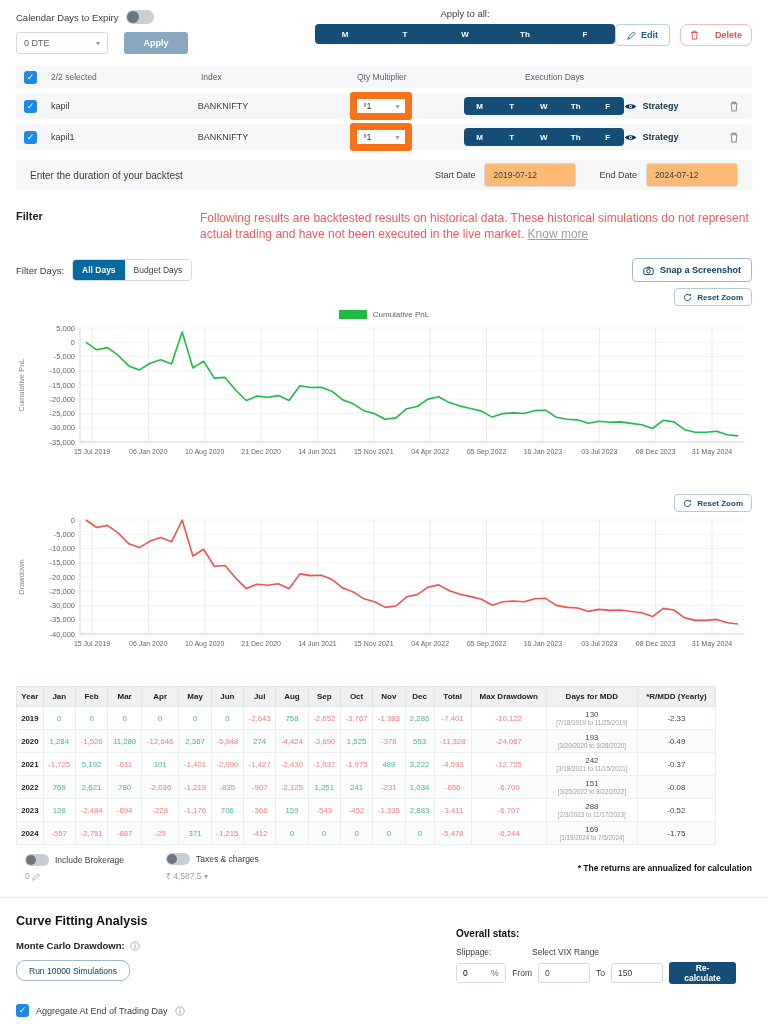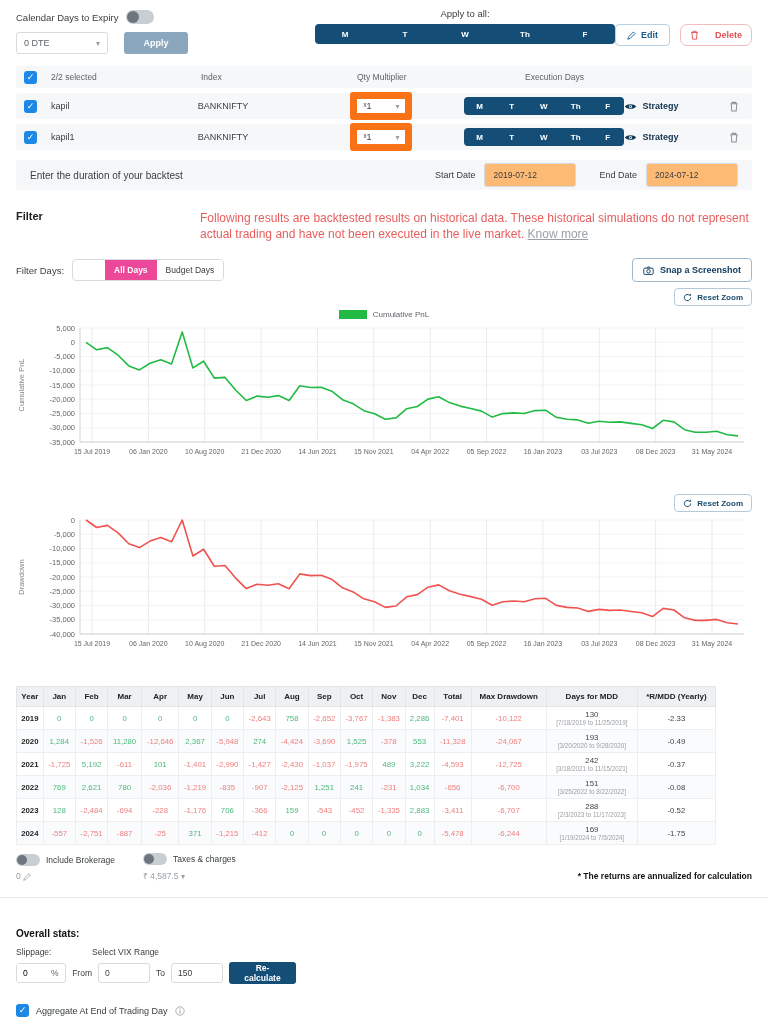--- a/index.html
+++ b/index.html
@@ -52,21 +52,21 @@
   .results-row { display:flex; margin:20px 16px 0 16px; align-items:flex-start; }
   .results-title { font-size:11px; font-weight:bold; color:#222; }
   .disclaimer { margin-left:auto; width:552px; font-size:12px; color:#e85d5d; line-height:1.35; }
   .know-more { color:#9aa0a6; text-decoration:underline; cursor:pointer; }
 
   
   .filter-row { display:flex; align-items:center; margin:16px 16px 0 16px; }
   .filter-lb { font-size:9.5px; color:#3c4043; margin-right:8px; }
   .tabs { display:flex; border:1px solid #d7dbdf; border-radius:4px; overflow:hidden; }
   .tab { height:20px; display:flex; align-items:center; padding:0 9px; font-size:8.5px; background:#fff; color:#3c4043; }
-  .tab.active { background:#ec4899; color:#fff; font-weight:bold;margin-left:32px; }
+  .tab.active { background:#0369a1; color:#fff; font-weight:bold; }
   .btn-snap { margin-left:auto; display:flex; align-items:center; gap:6px; border:1px solid #9fb9cf; color:#123f63; background:#fff; border-radius:4px; height:24px; padding:0 10px; font-size:9px; font-weight:bold; }
 
   
   .chart-card { margin:6px 16px 0 16px; position:relative; }
   .reset-row { display:flex; justify-content:flex-end; }
   .btn-reset { display:flex; align-items:center; gap:5px; border:1px solid #b6c9d8; color:#174a6c; background:#fff; border-radius:4px; height:18px; padding:0 8px; font-size:8px; font-weight:bold; }
   .legend { display:flex; align-items:center; justify-content:center; gap:6px; height:12px; margin-top:2px; }
   .legend .swatch { width:28px; height:9px; background:#21ba45; }
   .legend .lg-lb { font-size:8px; color:#5f6368; }
   svg text.tick { font-size:7.5px; fill:#666; font-family:"Liberation Sans",sans-serif; }
@@ -79,21 +79,21 @@
   .mtable td { font-size:7.8px; text-align:center; padding:3px 2px; border:1px solid #eceef0; }
   .mtable tr:nth-child(even) td { background:#fafbfc; }
   .mtable .yr { font-weight:bold; color:#222; }
   .pos { color:#4db87e; } .neg { color:#ef8080; }
   .mdd { color:#ef8080; }
   .days-n { color:#444; font-size:7.8px; }
   .days-r { color:#9aa0a6; font-size:6.3px; }
   .rmdd { color:#444; }
 
   
-  .tgl-row { display:flex; margin:8px 16px 0 16px; align-items:flex-end; }
+  .tgl-row { display:flex; margin:8px 16px 0 25px; align-items:center;gap:14px; }
   .tgl-group { display:flex; flex-direction:column; gap:5px; margin-right:28px; }
   .tgl-line { display:flex; align-items:center; gap:6px; font-size:8.5px; color:#3c4043; }
   .tgl-sub { color:#9aa0a6; font-size:8.5px; }
   .annualized { margin-left:auto; font-size:8.5px; font-weight:bold; color:#111; padding-top:2px; }
   .divider { border-top:1px solid #e8eaec; margin:16px 0 0 0; }
 
   
   .cfa-row { display:flex; margin:16px 16px 0 16px; }
   .cfa-left { width:440px; }
   .cfa-title { font-size:12.5px; font-weight:bold; color:#111; }
@@ -570,20 +570,32 @@
       <span>Taxes &amp; charges</span>
     </div>
     <div class="tgl-sub"><span>₹ 4,587.5</span> <span class="chev">▾</span></div>
   </div>
   <div class="annualized">* The returns are annualized for calculation</div>
 </div>
 
 <div class="divider"></div>
 
 <div class="cfa-row">
+  <div class="cfa-left">
+    <div class="cfa-title">Curve Fitting Analysis</div>
+    <div class="mc-line">
+      <span>Monte Carlo Drawdown:</span>
+      <svg class="ico" width="10" height="10" viewBox="0 0 12 12">
+          <circle cx="6" cy="6" r="5" fill="none" stroke="#9aa0a6" stroke-width="1"></circle>
+          <rect x="5.4" y="5" width="1.2" height="4" fill="#9aa0a6"></rect>
+          <rect x="5.4" y="2.8" width="1.2" height="1.2" fill="#9aa0a6"></rect>
+        </svg>
+    </div>
+    <button class="btn-run">Run 10000 Simulations</button>
+  </div>
   <div class="stats-right">
     <div class="stats-title">Overall stats:</div>
     <div class="stats-lbs">
       <span style="width:76px;">Slippage:</span>
       <span>Select VIX Range</span>
     </div>
     <div class="stats-inputs">
       <span class="slip-wrap">
         <input value="0" style="">
         <span class="slip-pct">%</span>

